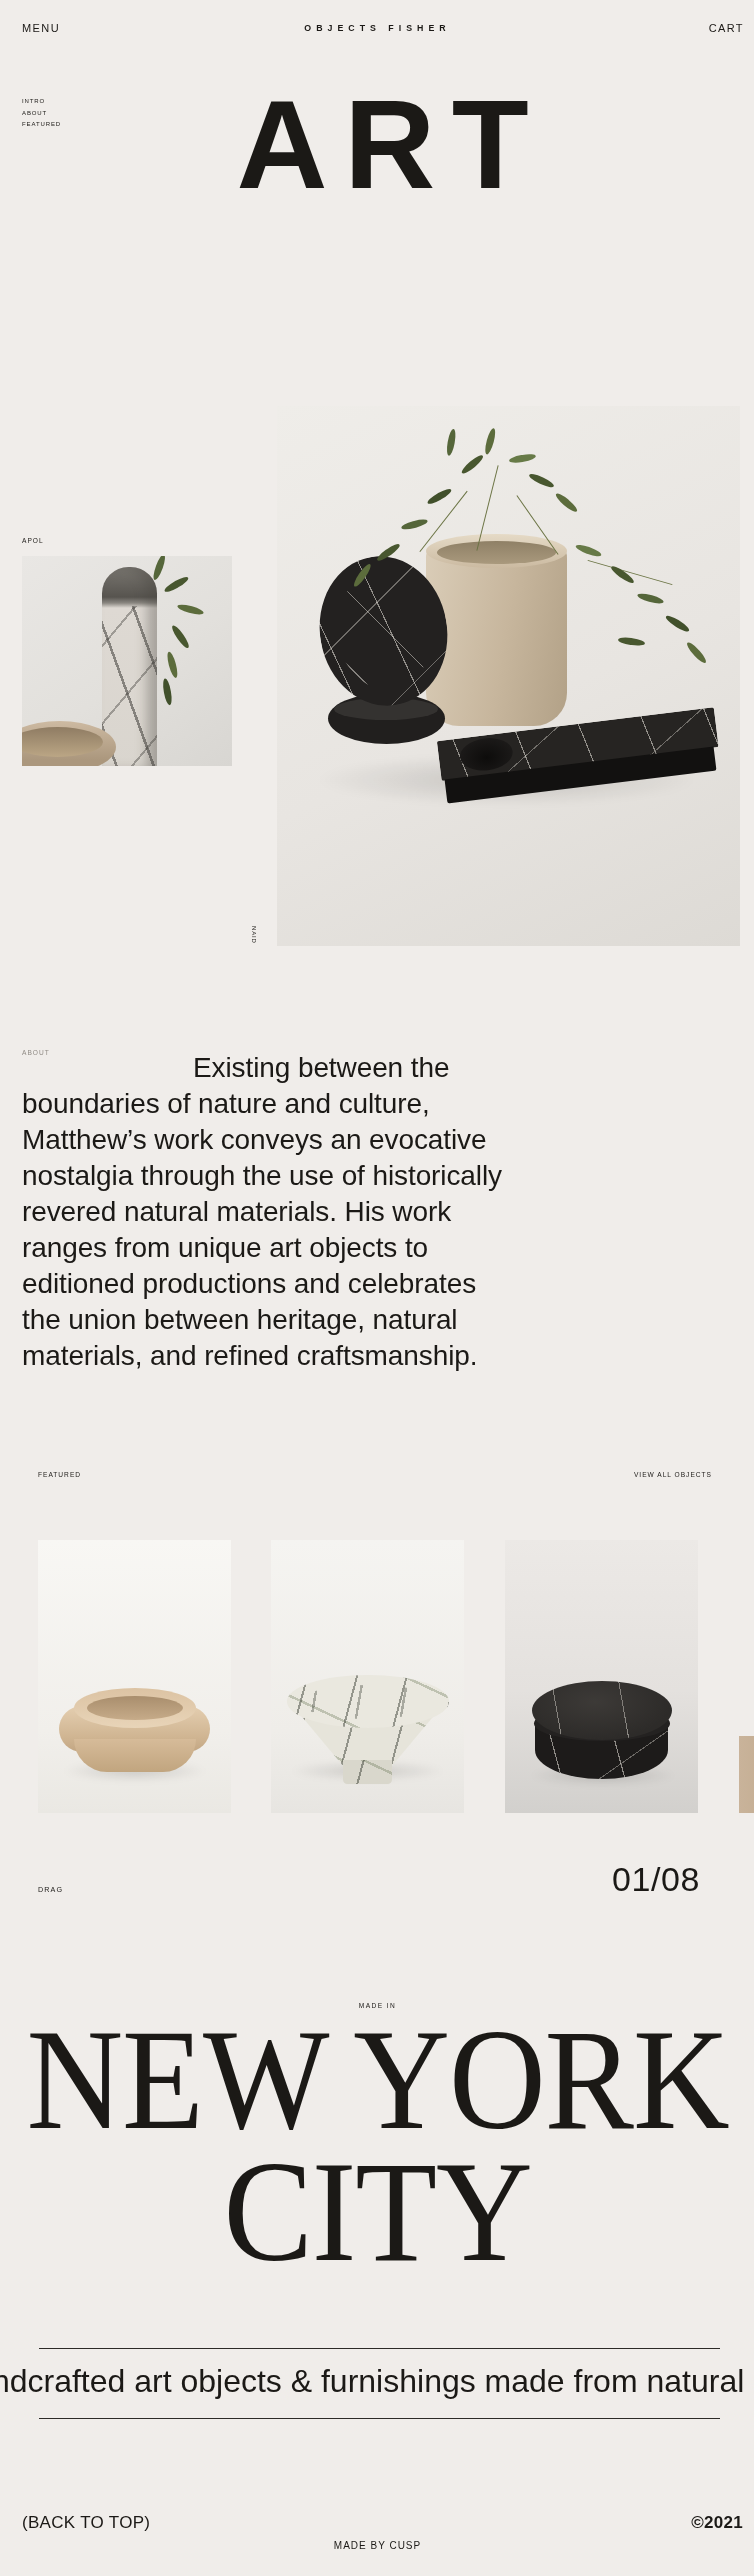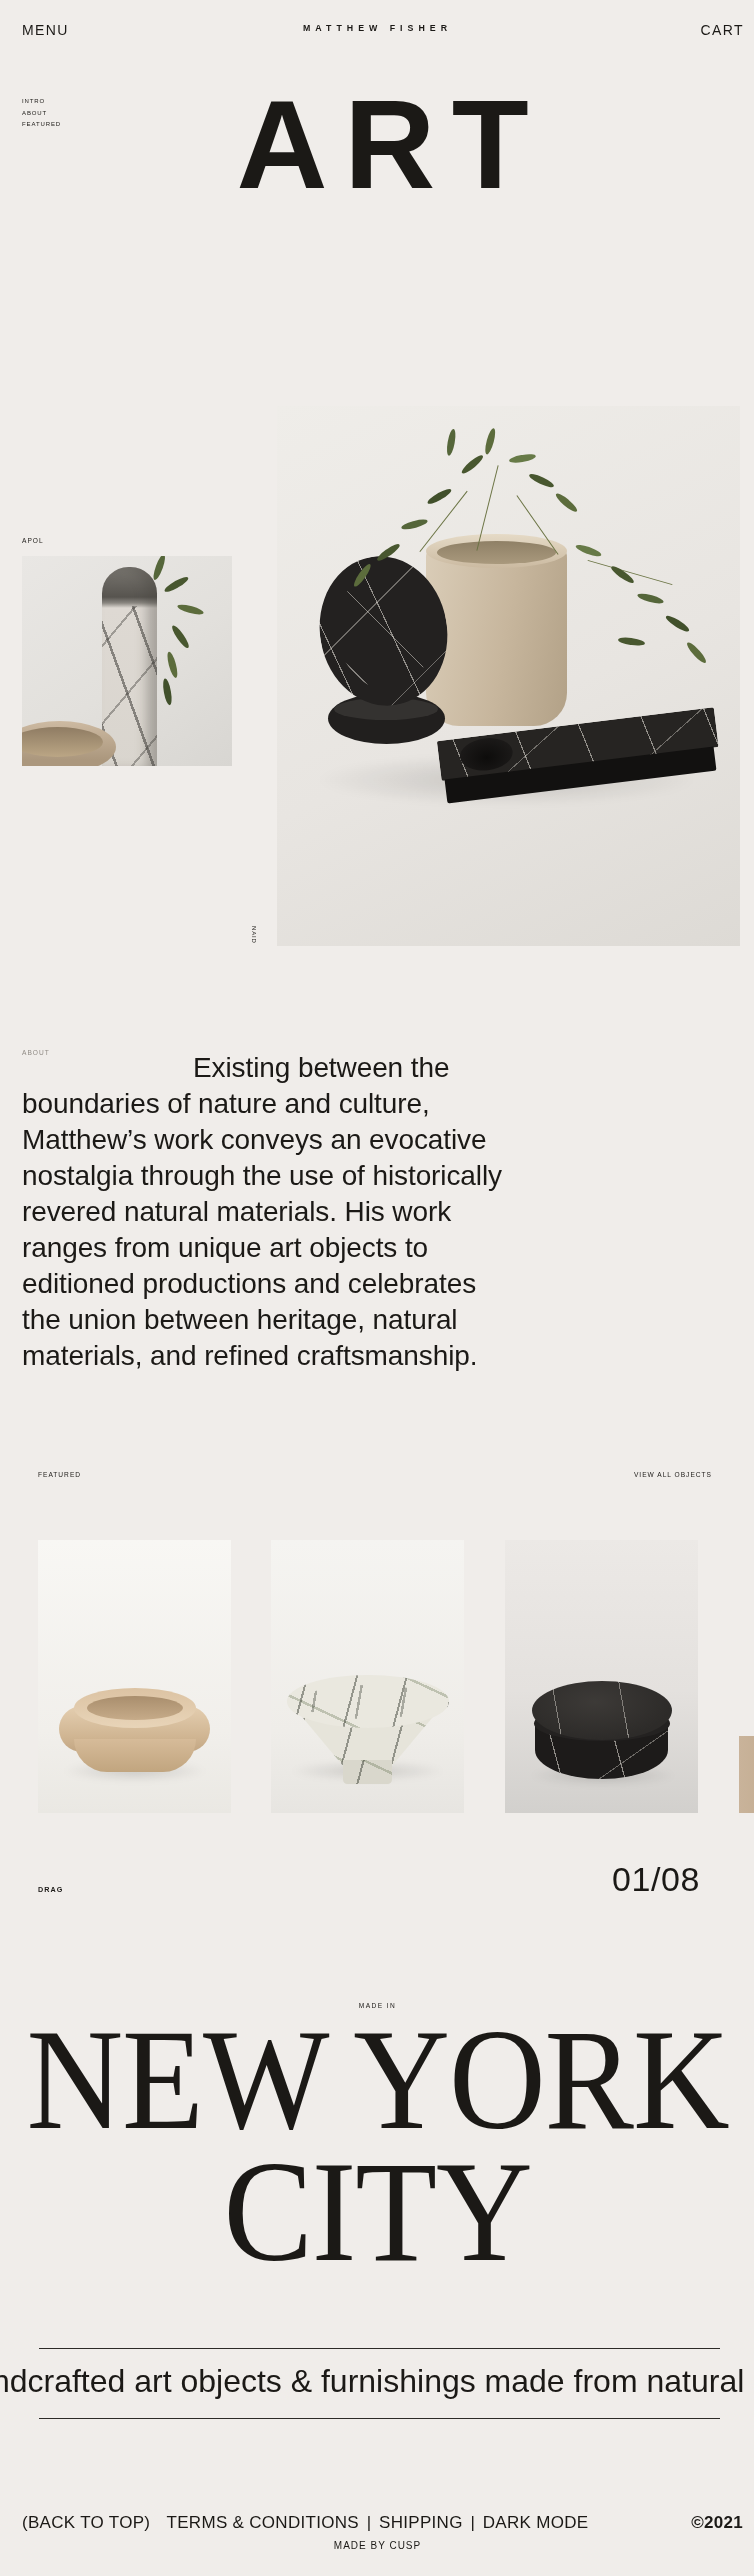--- a/index.html
+++ b/index.html
@@ -1,21 +1,21 @@
 <!DOCTYPE html>
 <html style="font-size:8.8px"><head>
 <meta charset="utf-8">
 <style>
   html,body{margin:0;padding:0;background:#f0edea;}
   .page{position:relative;width:755px;height:2576px;background:#f0edea;overflow:hidden;
         font-family:"Liberation Sans",sans-serif;color:#1b1916;}
   .abs{position:absolute;}
   .lbl{font-size:6.6px;letter-spacing:1px;font-weight:500;}
   
-  .hdr-side{top:22px;font-size:14px;letter-spacing:1.4px;font-weight:500;cursor:pointer;}
+  .hdr-side{top:22px;font-size:11px;letter-spacing:1.4px;font-weight:500;cursor:pointer;}
   .brand{left:0;right:0;top:23px;text-align:center;font-size:8.8px;letter-spacing:5px;font-weight:700;cursor:pointer;}
   
   .hero-nav{left:22px;top:96px;}
   .hero-nav div{font-size:6px;letter-spacing:0.9px;font-weight:500;line-height:11.6px;cursor:pointer;}
   
   .hero-title{left:0;right:0;top:86px;text-align:center;font-weight:700;font-size:126px;
               line-height:118px;letter-spacing:16.6px;padding-left:27px;}
   
   .img-left{left:22px;top:556px;width:210px;height:210px;overflow:hidden;
             background:linear-gradient(145deg,#e9e7e4 0%,#e2e0dc 55%,#d8d6d2 100%);}
@@ -27,21 +27,21 @@
   .about-par{left:22px;top:1050px;width:630px;font-size:28px;line-height:36px;
              letter-spacing:-0.1px;text-indent:171px;white-space:pre-line;}
   
   .feat-label{left:38px;top:1471px;}
   .view-all{right:43px;top:1471px;cursor:pointer;}
   .card{top:1540px;width:193px;height:273px;overflow:hidden;cursor:grab;}
   .card1{left:38px;background:linear-gradient(180deg,#f8f7f4,#f1efeb 70%,#eae8e3);}
   .card2{left:271px;background:linear-gradient(180deg,#f5f4f1,#efede9 70%,#e7e5e1);}
   .card3{left:505px;background:linear-gradient(180deg,#ece9e6,#e4e1de 55%,#d2d0cd);}
   .card4{left:739px;background:linear-gradient(180deg,#f3f1ee,#ecpee9 70%,#e6e4e0);}
-  .drag-label{left:38px;top:1885px;font-size:7.2px;letter-spacing:1.1px;font-weight:700;}
+  .drag-label{left:38px;top:1885px;font-size:7.2px;letter-spacing:1.1px;font-weight:400;}
   .counter{right:55px;top:1860px;font-size:34px;letter-spacing:0.6px;}
   
   .made-in{left:0;right:0;top:2002px;text-align:center;font-size:6.6px;letter-spacing:1.4px;font-weight:500;}
   .nyc{left:0;right:0;top:2014px;text-align:center;font-family:"Liberation Serif",serif;
        font-size:134px;line-height:122px;letter-spacing:-1.1px;transform:scaleY(1.08);transform-origin:top center;}
   
   .marquee-frame{left:39px;right:35px;top:2348px;height:69px;
                  border-top:1.1px solid #2c2a27;border-bottom:1.1px solid #2c2a27;}
   .marquee-text{left:-49px;top:2363px;font-size:32px;white-space:nowrap;}
   
@@ -59,21 +59,21 @@
                            repeating-linear-gradient(-35deg,transparent 0 39px,rgba(225,221,213,0.4) 39px 40px,transparent 40px 83px);}
   .veinsD{background-image:repeating-linear-gradient(105deg,transparent 0 19px,rgba(45,50,40,0.45) 19px 21px,transparent 21px 48px),
                            repeating-linear-gradient(25deg,transparent 0 29px,rgba(90,105,70,0.30) 29px 31.5px,transparent 31.5px 66px);}
 </style>
 </head>
 <body>
 
 <div class="page">
 
   <div class="abs hdr-side" style="left:22px;">MENU</div>
-  <div class="abs brand">MATTHEW FISHER</div>
+  <div class="abs brand">OBJECTS FISHER</div>
   <div class="abs hdr-side" style="right:11px;">CART</div>
 
   <div class="abs hero-nav">
     <div>INTRO</div>
     <div>ABOUT</div>
     <div>FEATURED</div>
   </div>
 
   <div class="abs hero-title">
     <div>ART</div>
@@ -213,20 +213,17 @@
   <div class="abs made-in">MADE IN</div>
   <div class="abs nyc">
     <div>NEW YORK</div>
     <div>CITY</div>
   </div>
 
   <div class="abs marquee-frame"></div>
   <div class="abs marquee-text">Handcrafted art objects &amp; furnishings made from natural materials</div>
 
   <div class="abs foot" style="left:22px;">(BACK TO TOP)</div>
-  <div class="abs foot foot-center">
-    <span>TERMS &amp; CONDITIONS</span><span class="sep">|</span><span>SHIPPING</span><span class="sep">|</span><span>DARK MODE</span>
-  </div>
   <div class="abs foot" style="right:12px;font-weight:bold;">©2021</div>
   <div class="abs made-by">MADE BY CUSP</div>
 
 </div>
 
 
 </body></html>

